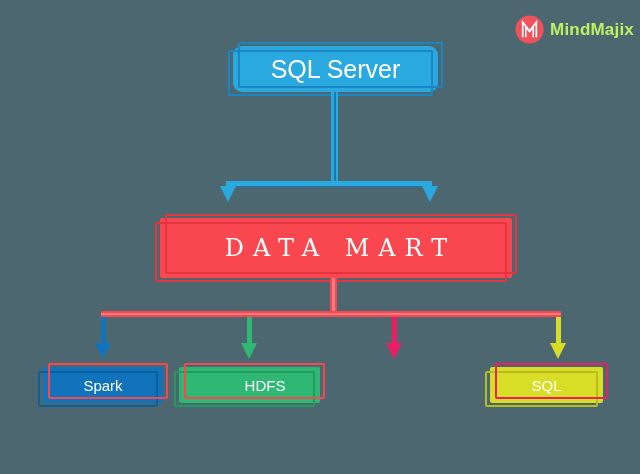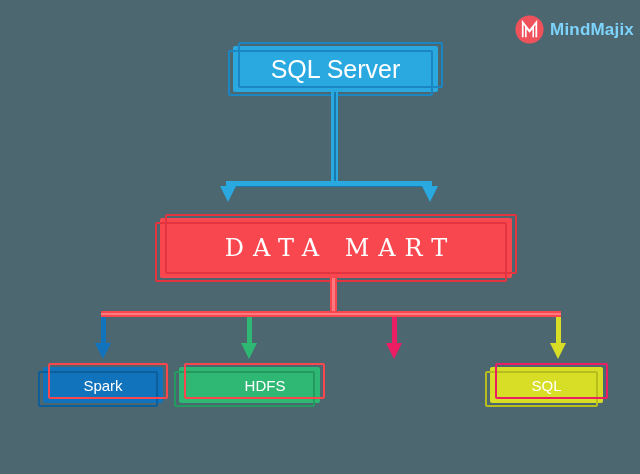--- a/index.html
+++ b/index.html
@@ -6,40 +6,40 @@
   body{
     width:640px;height:474px;
     background:#4D6770;
     font-family:"Liberation Sans",sans-serif;
     position:relative;overflow:hidden;
   }
   .stage{position:absolute;inset:0;}
 
   
   .brand{position:absolute;top:13px;right:6px;display:flex;align-items:center;gap:3px;}
-  .brand-name{font-size:17px;font-weight:bold;color:#7dd3fc;letter-spacing:.2px;}
+  .brand-name{font-size:17px;font-weight:bold;color:#bef264;letter-spacing:.2px;}
 
   
   .node{
     position:absolute;
     display:flex;align-items:center;justify-content:center;
     background:var(--fill);
     color:#fff;border-radius:2px;
   }
   .node::before{
     content:"";position:absolute;inset:0;border:2px solid var(--echoA);
     transform:translate(-5px,4px);border-radius:2px;pointer-events:none;
   }
   .node::after{
     content:"";position:absolute;inset:0;border:2px solid var(--echoB);
     transform:translate(5px,-4px);border-radius:2px;pointer-events:none;
   }
 
   .source{--fill:#29A9E0;--echoA:#1B86C2;--echoB:#1B86C2;
-    left:233px;top:46px;width:205px;height:46px;font-size:25px;}
+    left:233px;top:46px;width:205px;height:46px;font-size:25px;border-radius:9px;}
   .hub{--fill:#F9474F;--echoA:#E2353F;--echoB:#E2353F;
     left:160px;top:218px;width:352px;height:60px;
     font-family:"DejaVu Serif","Liberation Serif",serif;
     font-size:24px;letter-spacing:9px;text-indent:9px;}
   .target{top:367px;height:36px;font-size:15px;}
   .t-spark {--fill:#1173BB;--echoA:#0D5F9C;--echoB:#F9474F;left:43px;width:120px;}
   .t-hdfs  {--fill:#2EB873;--echoA:#249A5E;--echoB:#F9474F;left:179px;width:110px;padding-left:31px;}
   .t-oracle{--fill:#EB1E63;--echoA:#C81453;--echoB:#F9474F;left:333px;width:114px;}
   .t-sql   {--fill:#D8DD26;--echoA:#B8BD1E;--echoB:#EB1E63;left:490px;width:113px;}
 

